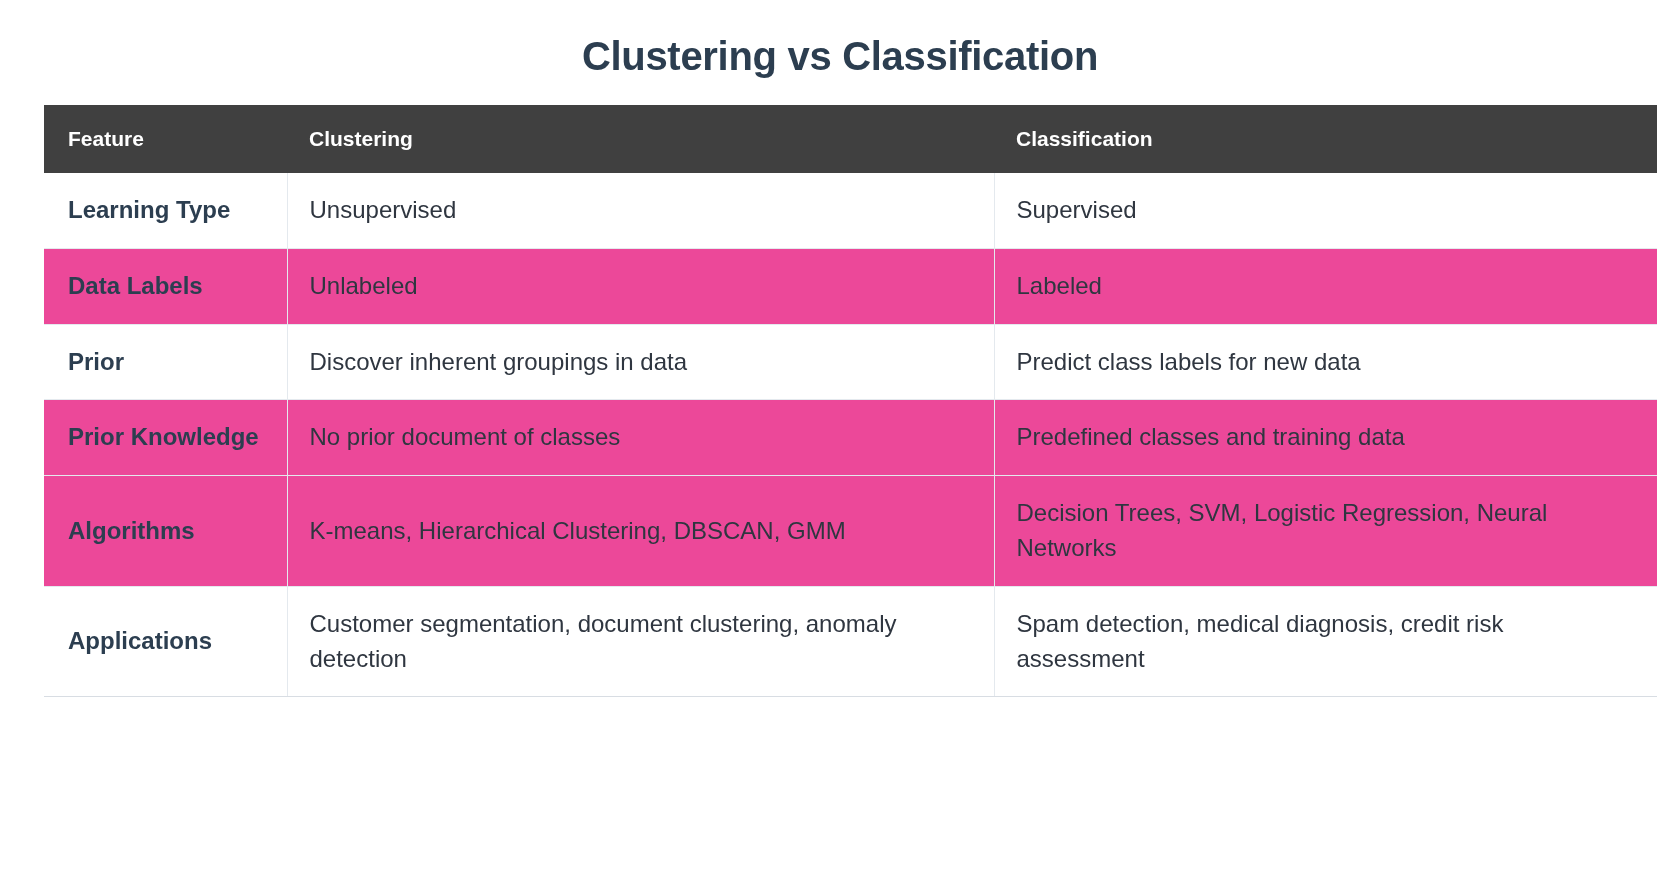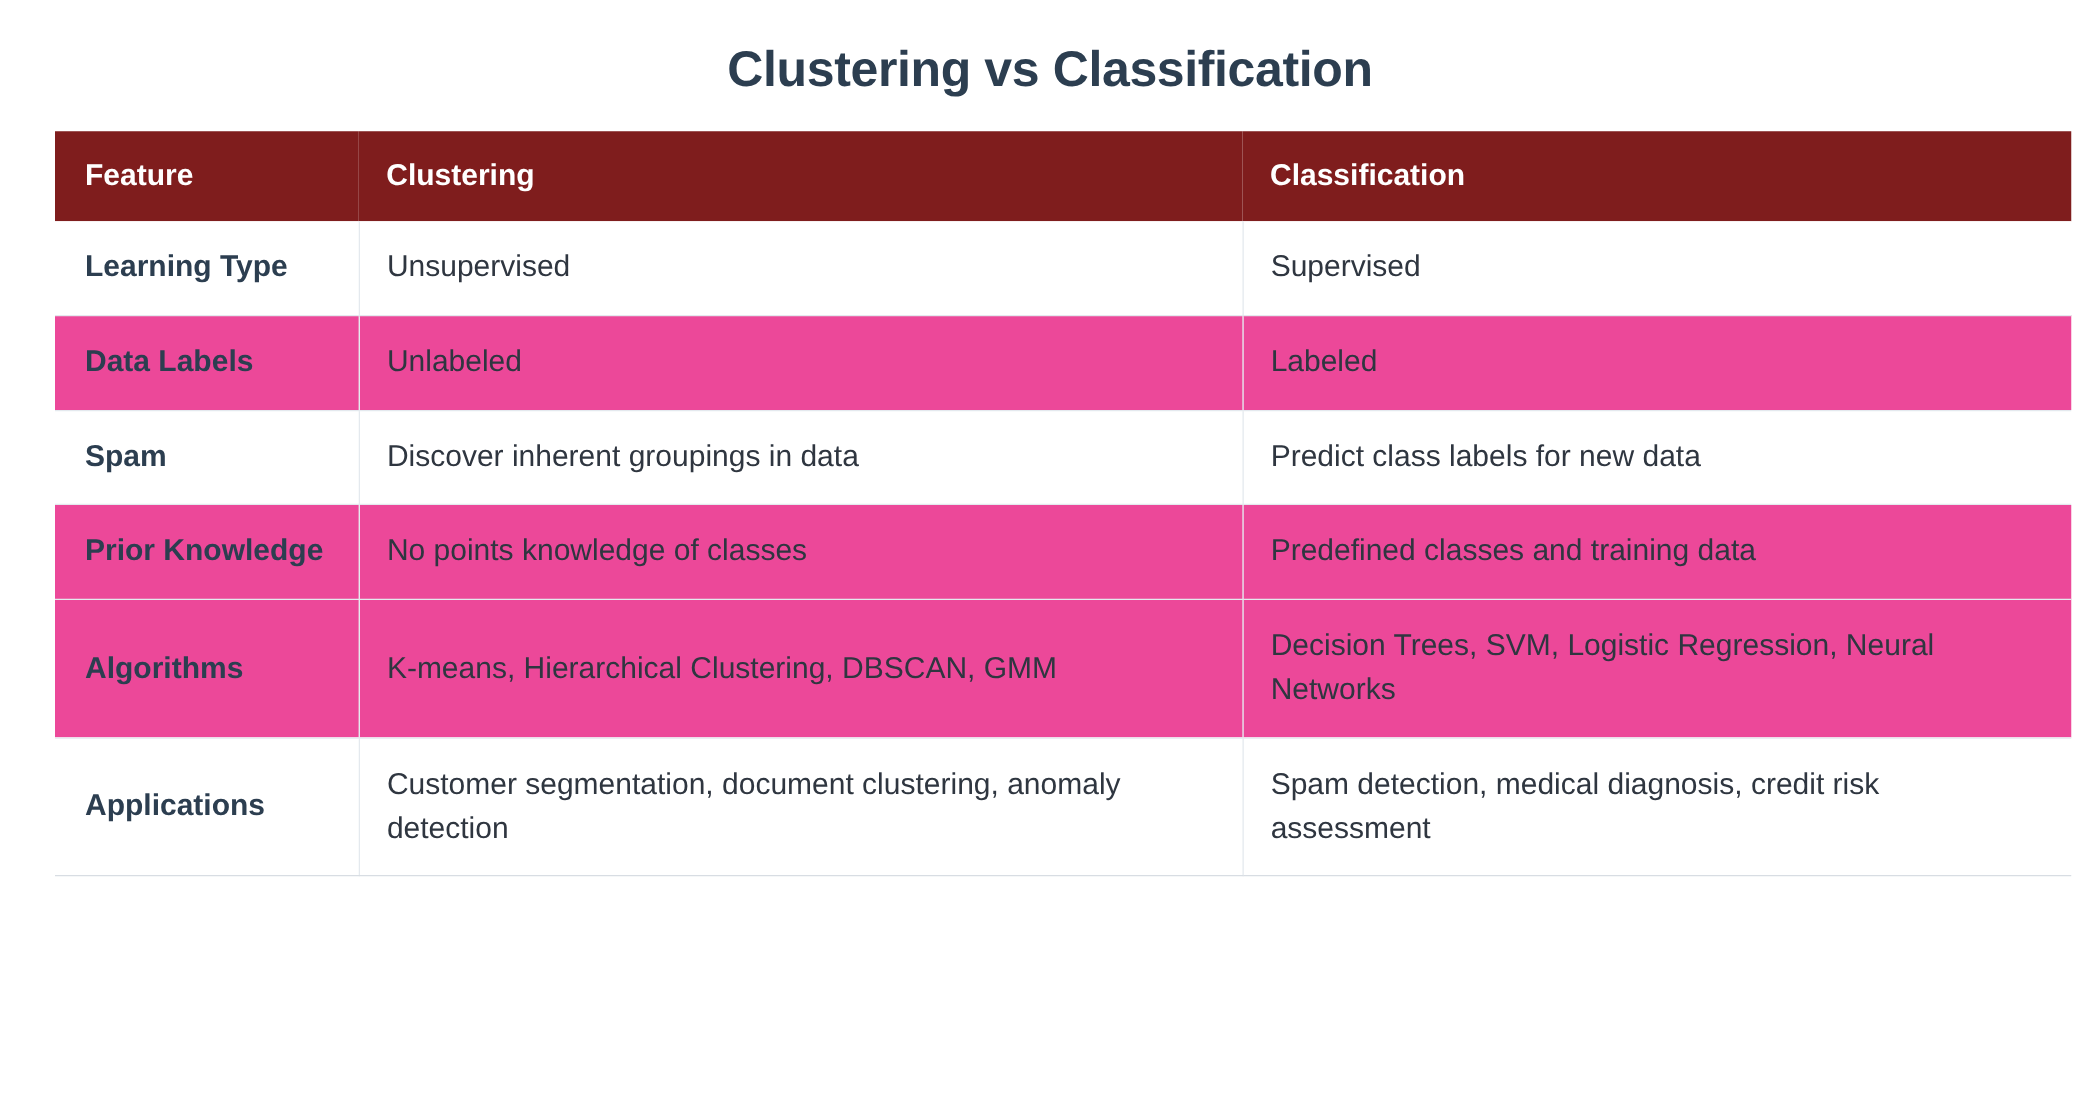--- a/index.html
+++ b/index.html
@@ -33,23 +33,23 @@
     width: 1613px;
     table-layout: fixed;
     margin: 0 auto;
     background: #ffffff;
   }
   table.compare col.c-feature { width: 243px; }
   table.compare col.c-clustering { width: 707px; }
   table.compare col.c-classification { width: 663px; }
 
   thead th {
-    background: #7f1d1d;
+    background: #404040;
     color: #ffffff;
-    font-size: 24px;
+    font-size: 21px;
     font-weight: bold;
     text-align: left;
     padding: 22px 22px;
     border: none;
     vertical-align: middle;
   }
   thead th.th-feature { padding-left: 24px; }
 
   tbody td {
     font-size: 24px;
@@ -95,27 +95,27 @@
         <td class="feature-cell">Learning Type</td>
         <td>Unsupervised</td>
         <td>Supervised</td>
       </tr>
       <tr class="alt">
         <td class="feature-cell">Data Labels</td>
         <td>Unlabeled</td>
         <td>Labeled</td>
       </tr>
       <tr>
-        <td class="feature-cell">Spam</td>
+        <td class="feature-cell">Prior</td>
         <td>Discover inherent groupings in data</td>
         <td>Predict class labels for new data</td>
       </tr>
       <tr class="alt">
         <td class="feature-cell">Prior Knowledge</td>
-        <td>No points knowledge of classes</td>
+        <td>No prior document of classes</td>
         <td>Predefined classes and training data</td>
       </tr>
       <tr class="alt">
         <td class="feature-cell">Algorithms</td>
         <td>K-means, Hierarchical Clustering, DBSCAN, GMM</td>
         <td>Decision Trees, SVM, Logistic Regression, Neural Networks</td>
       </tr>
       <tr>
         <td class="feature-cell">Applications</td>
         <td>Customer segmentation, document clustering, anomaly detection</td>

